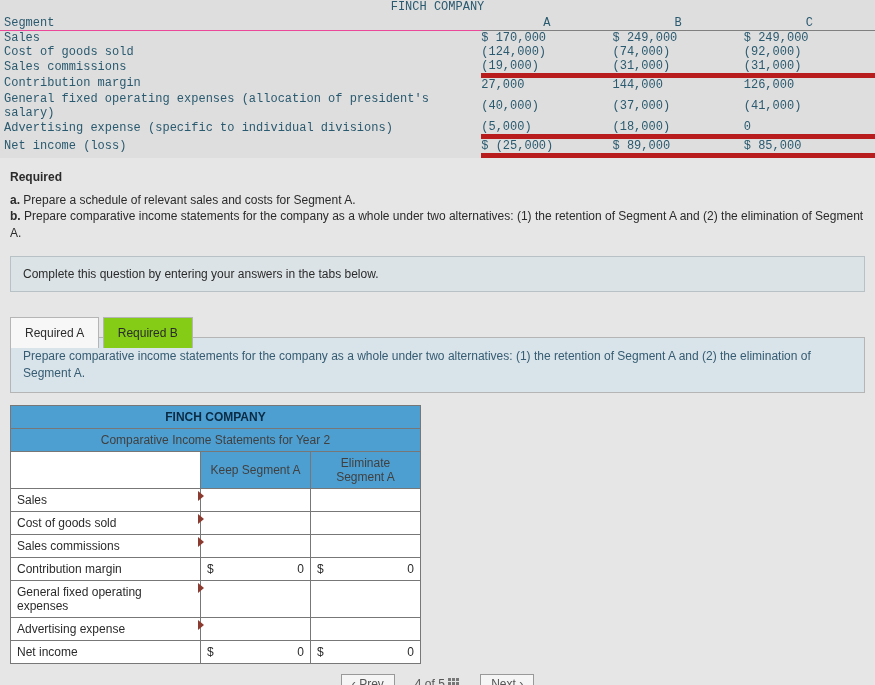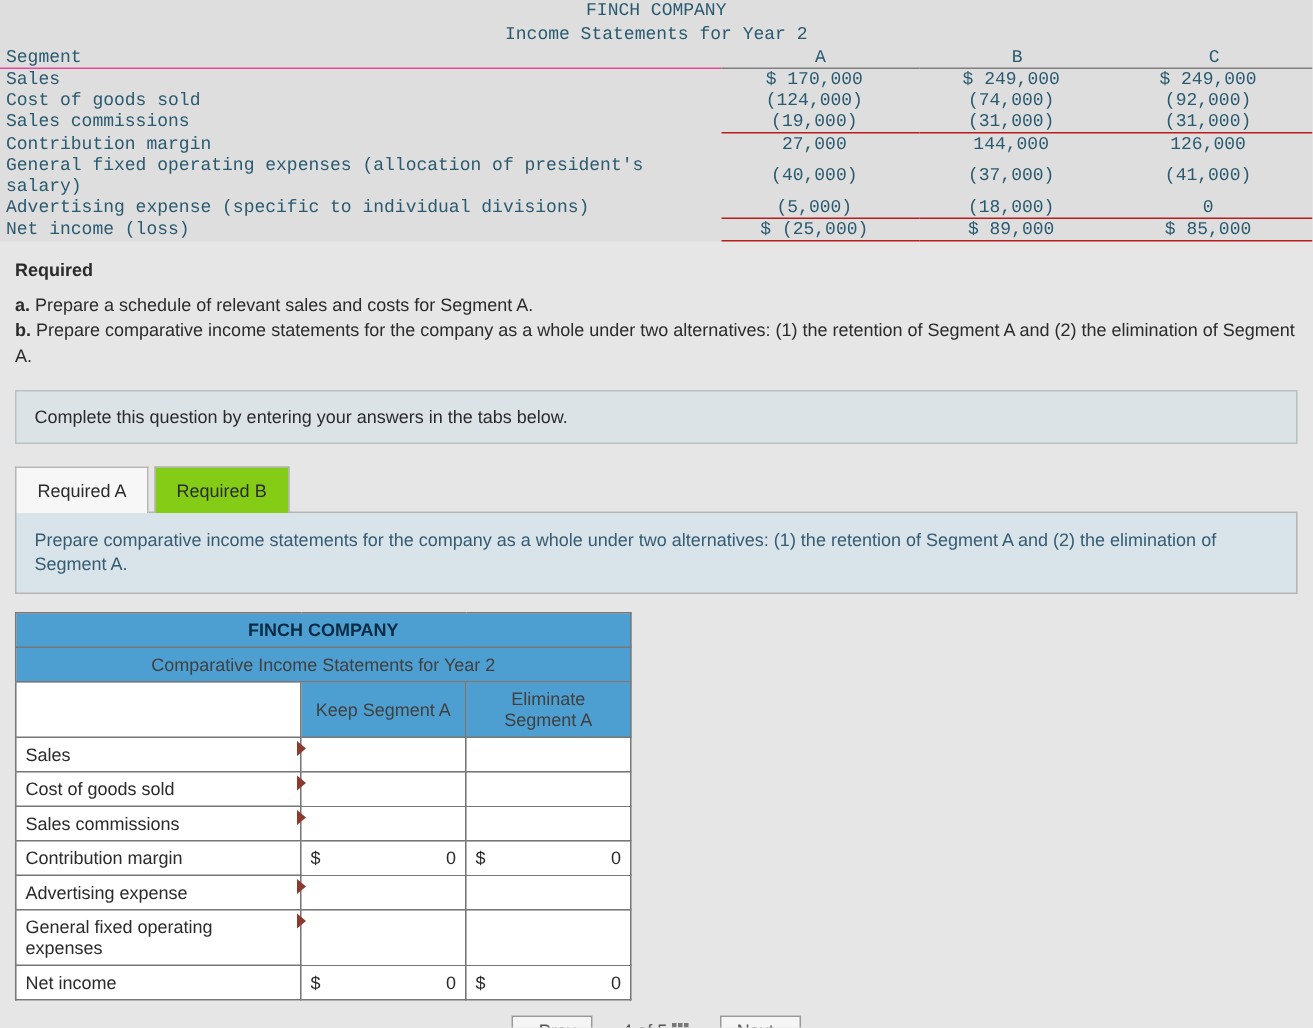--- a/index.html
+++ b/index.html
@@ -20,22 +20,22 @@
     color: #2a5a6f;
     background: #dedede;
   }
   .top-header-cell {
     text-align: center;
     color: #2a5a6f;
     font-family: "Courier New", monospace;
     line-height: 1.3;
   }
   .seg-label { text-align: left; padding-left: 4px; }
-  .num { text-align: center; padding-right: 8px; white-space: nowrap; }
-  .underline-bottom td.num { border-bottom: 1px solid #b91c1c; margin-top: 30px; }
+  .num { text-align: left; padding-right: 8px; white-space: nowrap; }
+  .underline-bottom td.num { border-bottom: 5px solid #b91c1c; margin-top: 30px; }
   .col-head { text-align: center; border-bottom: 1px solid #7f7f7f; }
   .req-block { padding: 12px 10px 8px 10px; }
   .req-title { font-weight: bold; margin-bottom: 8px; }
   .req-text { line-height: 1.4; }
   .instruction-box {
     margin: 6px 10px;
     background: #dce3e6;
     border: 1px solid #b8c2c6;
     padding: 10px 12px;
     font-weight: normal;
@@ -44,21 +44,21 @@
     margin: 14px 10px 0 10px;
     border-bottom: 1px solid #b5b5b5;
   }
   .tab {
     display: inline-block;
     border: 1px solid #b5b5b5;
     border-bottom: none;
     padding: 8px 14px;
     background: #f7f7f7;
     position: relative;
-    top: 1px;
+    top: 11px;
     cursor: pointer;
   }
   .tab.active {
     background: #84cc16;
   }
   .tab-desc {
     margin: 0 10px;
     background: #d9e3ea;
     border-left: 1px solid #b5b5b5;
     border-right: 1px solid #b5b5b5;
@@ -139,23 +139,20 @@
 </style>
 </head>
 <body>
 
 <table class="top-table">
   <tbody>
       <tr>
     <td class="top-header-cell" colspan="4">FINCH COMPANY</td>
   </tr>
   <tr>
-    <td class="top-header-cell" colspan="4">Income Statements for Year 2</td>
-  </tr>
-  <tr>
     <td class="seg-label" style="border-bottom:1px solid #ec4899; width:55%">Segment</td>
     <td class="col-head" style="width:15%">A</td>
     <td class="col-head" style="width:15%">B</td>
     <td class="col-head" style="width:15%">C</td>
   </tr>
   <tr>
     <td class="seg-label">Sales</td>
     <td class="num">$ 170,000</td>
     <td class="num">$ 249,000</td>
     <td class="num">$ 249,000</td>
@@ -251,28 +248,28 @@
             <span class="marker"></span>
           </td>
     <td class="valcell"></td>
   </tr>
   <tr>
     <td class="rowlabel">Contribution margin</td>
     <td class="valcell"><span class="cur">$</span><span>0</span></td>
     <td class="valcell"><span class="cur">$</span><span>0</span></td>
   </tr>
   <tr>
+    <td class="rowlabel">General fixed operating expenses</td>
+    <td class="valcell">
+            <span class="marker"></span>
+          </td>
+    <td class="valcell"></td>
+  </tr>
+  <tr>
     <td class="rowlabel">Advertising expense</td>
-    <td class="valcell">
-            <span class="marker"></span>
-          </td>
-    <td class="valcell"></td>
-  </tr>
-  <tr>
-    <td class="rowlabel">General fixed operating expenses</td>
     <td class="valcell">
             <span class="marker"></span>
           </td>
     <td class="valcell"></td>
   </tr>
   <tr>
     <td class="rowlabel">Net income</td>
     <td class="valcell"><span class="cur">$</span><span>0</span></td>
     <td class="valcell"><span class="cur">$</span><span>0</span></td>
   </tr>

